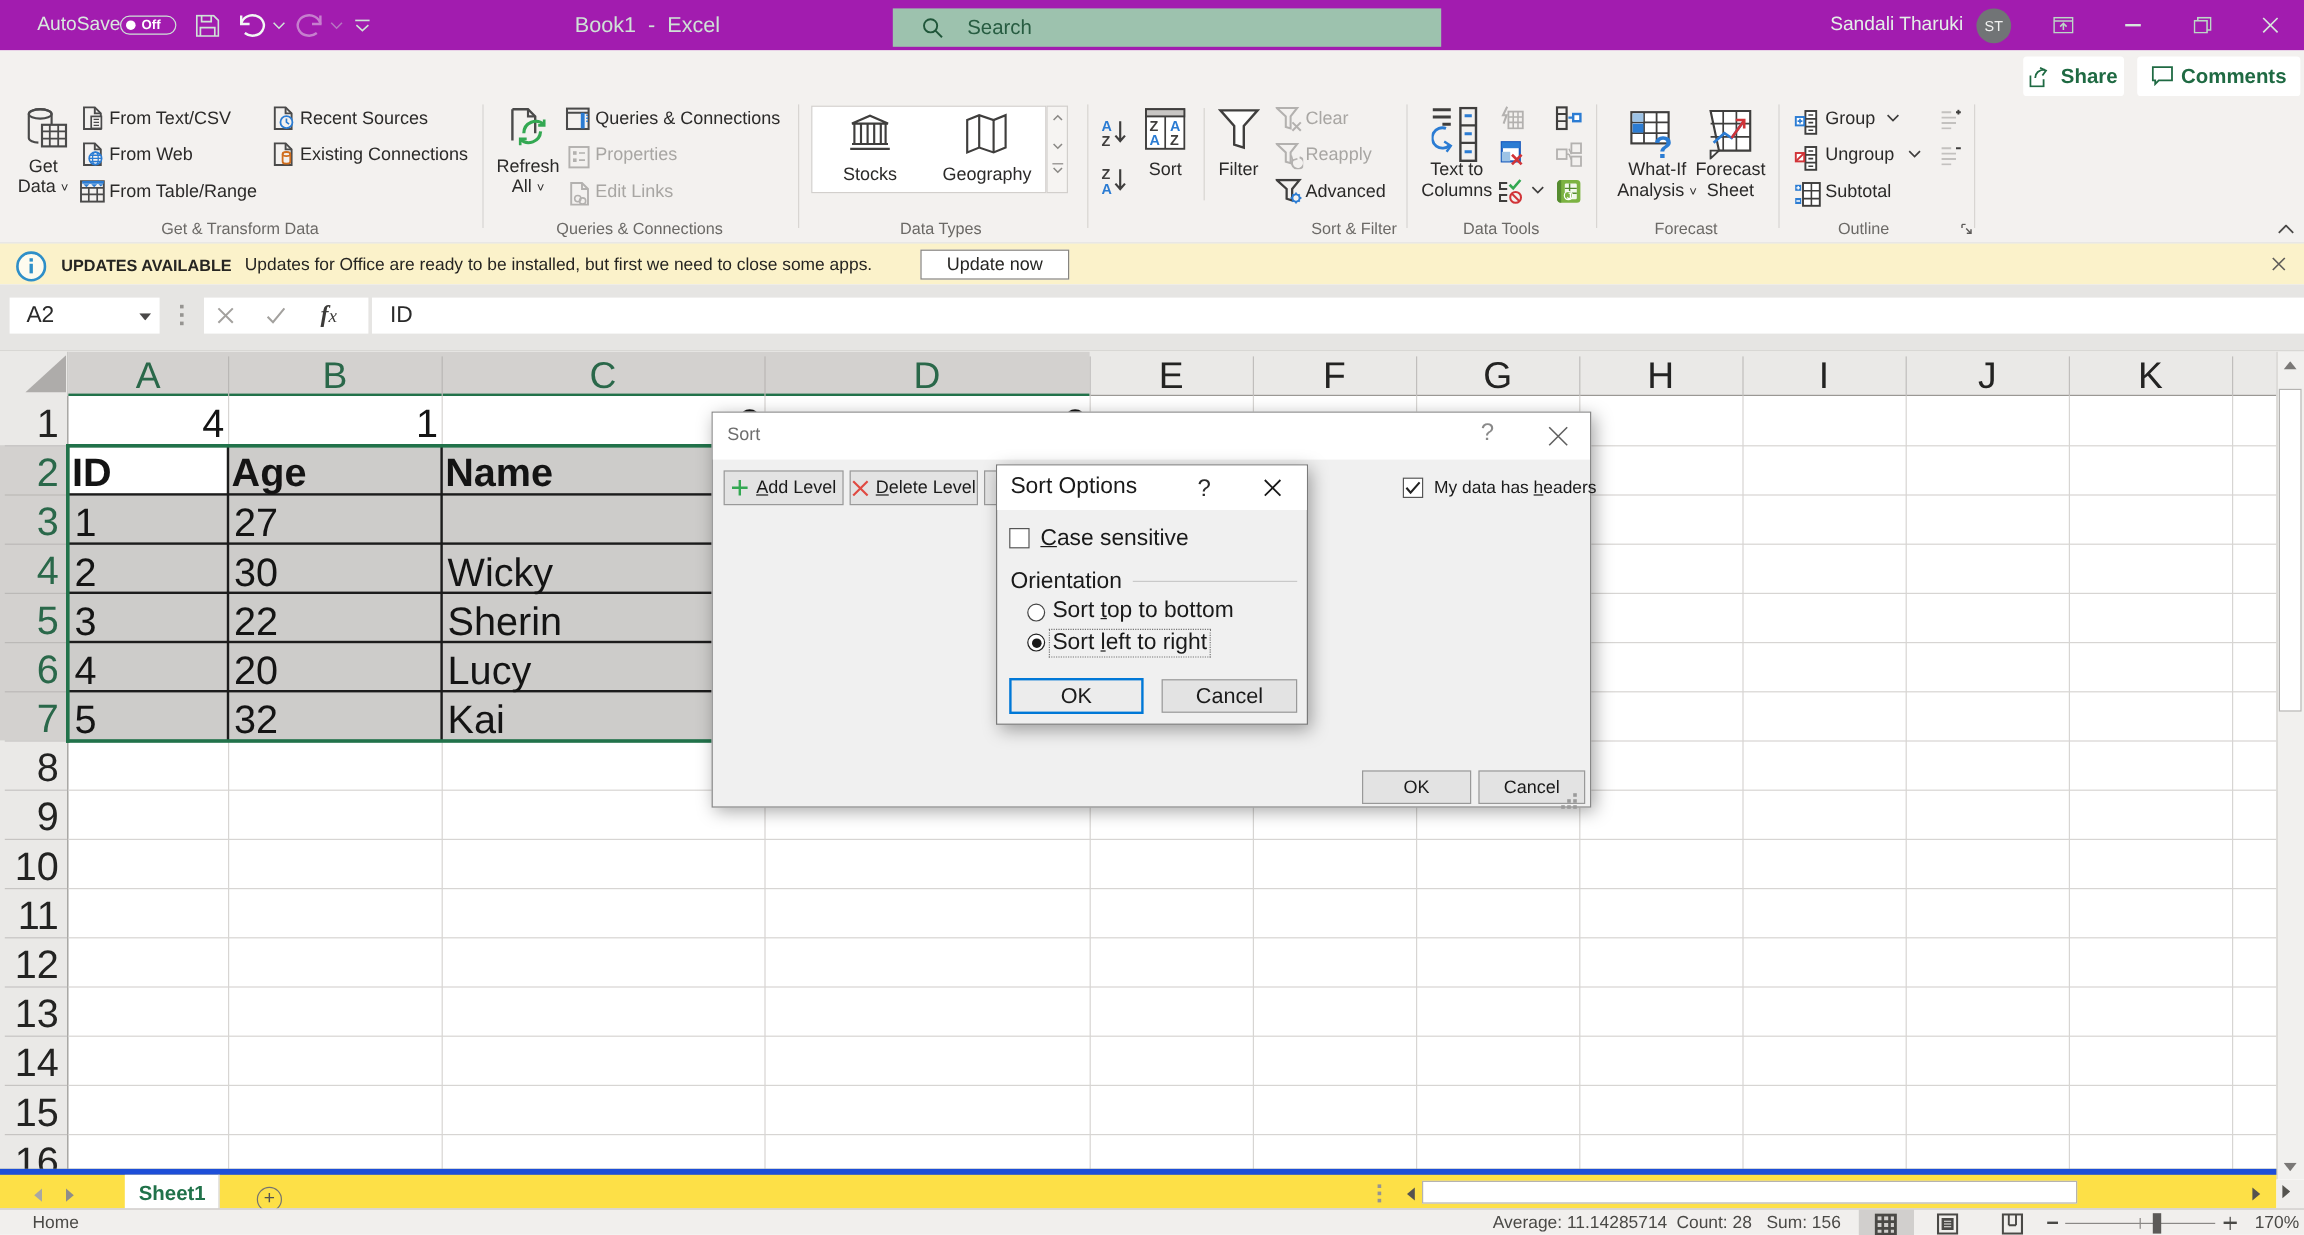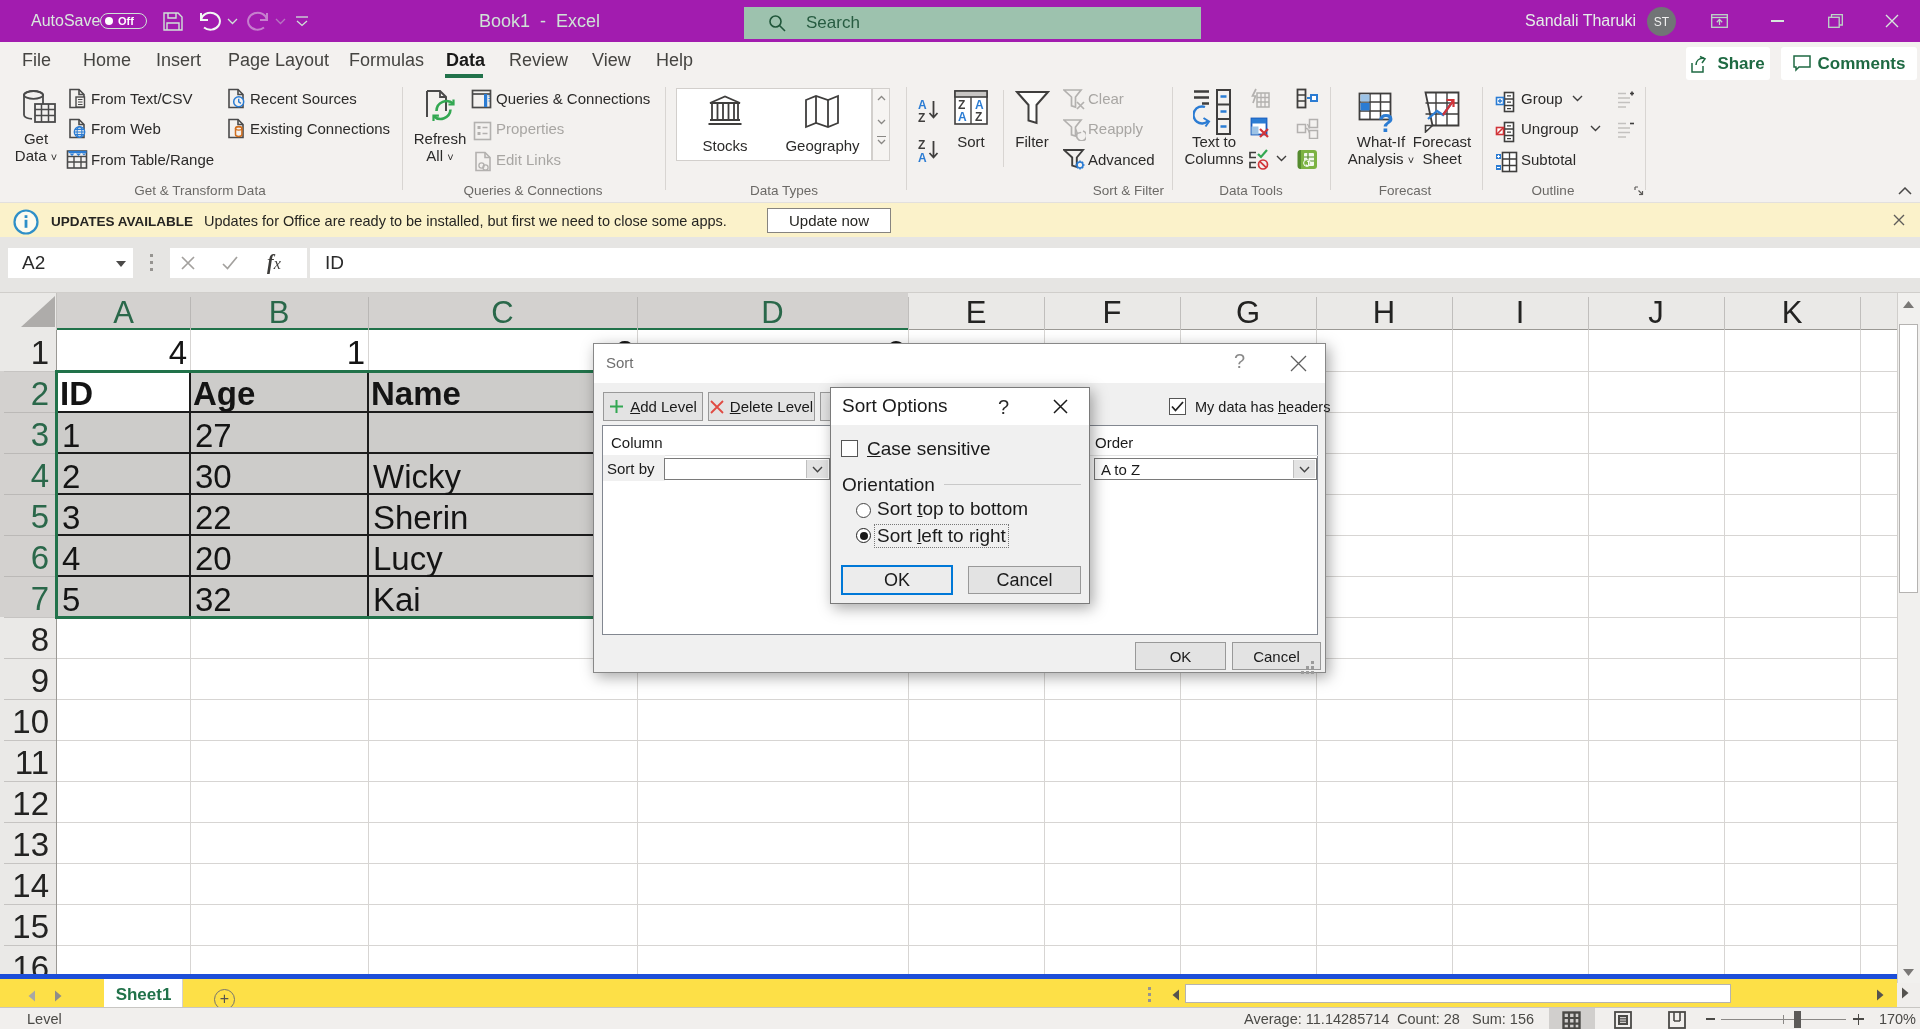--- a/index.html
+++ b/index.html
@@ -57,32 +57,20 @@
   <svg class="a" style="left:1828px;top:14px" width="15" height="14" viewBox="0 0 15 14" fill="none" stroke="#bcd7c6" stroke-width="1.3">
       <rect x="0.7" y="3.3" width="10.5" height="10"></rect>
       <path d="M3.5 3.3 v-2.6 h10.8 v10.3 h-3"></path>
     </svg>
   <svg class="a" style="left:1885px;top:14px" width="14" height="14" viewBox="0 0 14 14" fill="none" stroke="#d7e7dc" stroke-width="1.4">
       <path d="M1 1 L13 13 M13 1 L1 13"></path>
     </svg>
 </div>
 
 <div class="a" style="left:0;top:42px;width:1920px;height:43px;background:#f3f1ef">
-  <div class="a" style="left:0;top:0;height:43px;width:760px;font-size:18px;color:#454441">
-    <span class="a" style="left:22px;top:8px">File</span>
-    <span class="a" style="left:83px;top:8px">Home</span>
-    <span class="a" style="left:156px;top:8px">Insert</span>
-    <span class="a" style="left:228px;top:8px">Page Layout</span>
-    <span class="a" style="left:349px;top:8px">Formulas</span>
-    <span class="a" style="left:446px;top:8px;font-weight:bold;color:#191918">Data</span>
-    <span class="a" style="left:509px;top:8px">Review</span>
-    <span class="a" style="left:592px;top:8px">View</span>
-    <span class="a" style="left:656px;top:8px">Help</span>
-    <div class="a" style="left:445px;top:32px;width:38px;height:4px;background:#21724a"></div>
-  </div>
   <div class="a f" style="left:1686px;top:5px;width:84px;height:33px;background:#fff;border-radius:3px;justify-content:center">
     <svg width="19" height="18" viewBox="0 0 19 18" fill="none" stroke="#1f6a43" stroke-width="1.5">
         <path d="M1 8 v9 h11 v-6"></path>
         <path d="M5 10 c0-4 3-7 8-7 l0 0"></path>
         <path d="M9 1.5 L14 3.8 L11 8"></path>
       </svg>
     <span style="font-size:17px;font-weight:bold;color:#1f6a43;margin-left:7px">Share</span>
   </div>
   <div class="a f" style="left:1781px;top:5px;width:136px;height:33px;background:#fff;border-radius:3px;justify-content:center">
     <svg width="18" height="17" viewBox="0 0 18 17" fill="none" stroke="#1f6a43" stroke-width="1.5">
@@ -585,21 +573,21 @@
       <path d="M1 0.5 L7.5 6 L1 11.5 z" fill="#55534f"></path>
     </svg>
 </div>
 <div class="a" style="left:1897px;top:983px;width:23px;height:24px;background:#f0eeec">
   <svg class="a" style="left:4px;top:4px" width="8" height="12" viewBox="0 0 8 12">
       <path d="M1 0.5 L7.5 6 L1 11.5 z" fill="#55534f"></path>
     </svg>
 </div>
 
 <div class="a" style="left:0;top:1007px;width:1920px;height:22px;background:#f1efed;border-top:1px solid #c8c6c3;font-size:14.5px;color:#4a4946;white-space:nowrap">
-  <div class="a" style="left:27px;top:3px">Level</div>
+  <div class="a" style="left:27px;top:3px">Home</div>
   <div class="a" style="left:1244px;top:3px">Average: 11.14285714</div>
   <div class="a" style="left:1397px;top:3px">Count: 28</div>
   <div class="a" style="left:1472px;top:3px">Sum: 156</div>
   <div class="a" style="left:1549px;top:0;width:46px;height:22px;background:#d1cfcd"></div>
   <svg class="a" style="left:1562px;top:3px" width="19" height="19" viewBox="0 0 19 19" fill="none" stroke="#4a4946">
       <rect x="1.5" y="1.5" width="16" height="16" stroke-width="2.4"></rect>
       <path d="M1.5 7 h16 M1.5 12.6 h16 M7 1.5 v16 M12.6 1.5 v16" stroke-width="2.2"></path>
     </svg>
   <svg class="a" style="left:1614px;top:3px" width="18" height="18" viewBox="0 0 18 18" fill="none" stroke="#4a4946">
       <rect x="1" y="1" width="16" height="16" stroke-width="1.8"></rect>
@@ -639,42 +627,20 @@
       </svg>
     <span style="margin-left:6px"><u style="text-decoration-thickness:1px">D</u>elete Level</span>
   </div>
   <div class="a" style="left:226px;top:48px;width:80px;height:29px;background:#e3e3e3;border:1px solid #999"></div>
   <div class="a" style="left:575px;top:54px;width:17px;height:17px;background:#fff;border:1px solid #555">
       <svg style="margin:2px 0 0 1px" width="13" height="11" viewBox="0 0 13 11" fill="none" stroke="#222" stroke-width="1.8">
         <path d="M1 5.5 L4.5 9.5 L12 1"></path>
       </svg>
     </div>
   <div class="a" style="left:601px;top:55px;white-space:nowrap;font-size:14.5px">My data has <u style="text-decoration-thickness:1px">h</u>eaders</div>
-  <div class="a" style="left:8px;top:81px;width:716px;height:210px;background:#fff;border:1px solid #828790">
-    <div class="a" style="left:8px;top:8px">Column</div>
-    <div class="a" style="left:492px;top:8px">Order</div>
-    <div class="a" style="left:0;top:29px;width:716px;height:1px;background:#e3e3e3"></div>
-    <div class="a" style="left:0;top:29px;width:62px;height:26px;background:#f0f0f0"></div>
-    <div class="a" style="left:4px;top:34px">Sort by</div>
-    <div class="a" style="left:61px;top:32px;width:166px;height:22px;background:#fff;border:1px solid #7a7a7a">
-      <div class="a ctr" style="right:1px;top:1px;width:22px;height:18px;background:#e3e3e3;border-left:1px solid #bfbfbf">
-          <svg width="11" height="7" viewBox="0 0 11 7" fill="none" stroke="#444" stroke-width="1.4">
-            <path d="M1 1 L5.5 5.7 L10 1"></path>
-          </svg>
-        </div>
-    </div>
-    <div class="a" style="left:491px;top:32px;width:223px;height:22px;background:#fff;border:1px solid #7a7a7a">
-      <div class="a" style="left:6px;top:2px">A to Z</div>
-      <div class="a ctr" style="right:1px;top:1px;width:22px;height:18px;background:#e3e3e3;border-left:1px solid #bfbfbf">
-          <svg width="11" height="7" viewBox="0 0 11 7" fill="none" stroke="#444" stroke-width="1.4">
-            <path d="M1 1 L5.5 5.7 L10 1"></path>
-          </svg>
-        </div>
-    </div>
-  </div>
   <div class="a ctr" style="left:541px;top:298px;width:91px;height:28px;background:#e3e3e3;border:1px solid #999">OK</div>
   <div class="a ctr" style="left:638px;top:298px;width:89px;height:28px;background:#e3e3e3;border:1px solid #999">Cancel</div>
   <div class="a" style="left:717px;top:317px;width:3px;height:3px;background:#9b9b9b;box-shadow:-5px 5px 0 #9b9b9b,0 5px 0 #9b9b9b,-10px 10px 0 #9b9b9b,-5px 10px 0 #9b9b9b,0 10px 0 #9b9b9b"></div>
 </div>
 
 <div class="a" style="left:830px;top:387px;width:260px;height:217px;background:#f0f0f0;border:1px solid #7a7a7a;box-shadow:3px 4px 14px rgba(0,0,0,.35);font-size:19px;color:#1a1a1a">
   <div class="a" style="left:0;top:0;width:258px;height:37px;background:#fff">
     <div class="a" style="left:11px;top:7px;font-size:19px">Sort Options</div>
     <div class="a" style="left:167px;top:8px;font-size:20px;color:#2a2a2a">?</div>
     <svg class="a" style="left:222px;top:11px" width="15" height="15" viewBox="0 0 15 15" fill="none" stroke="#1a1a1a" stroke-width="1.5">

